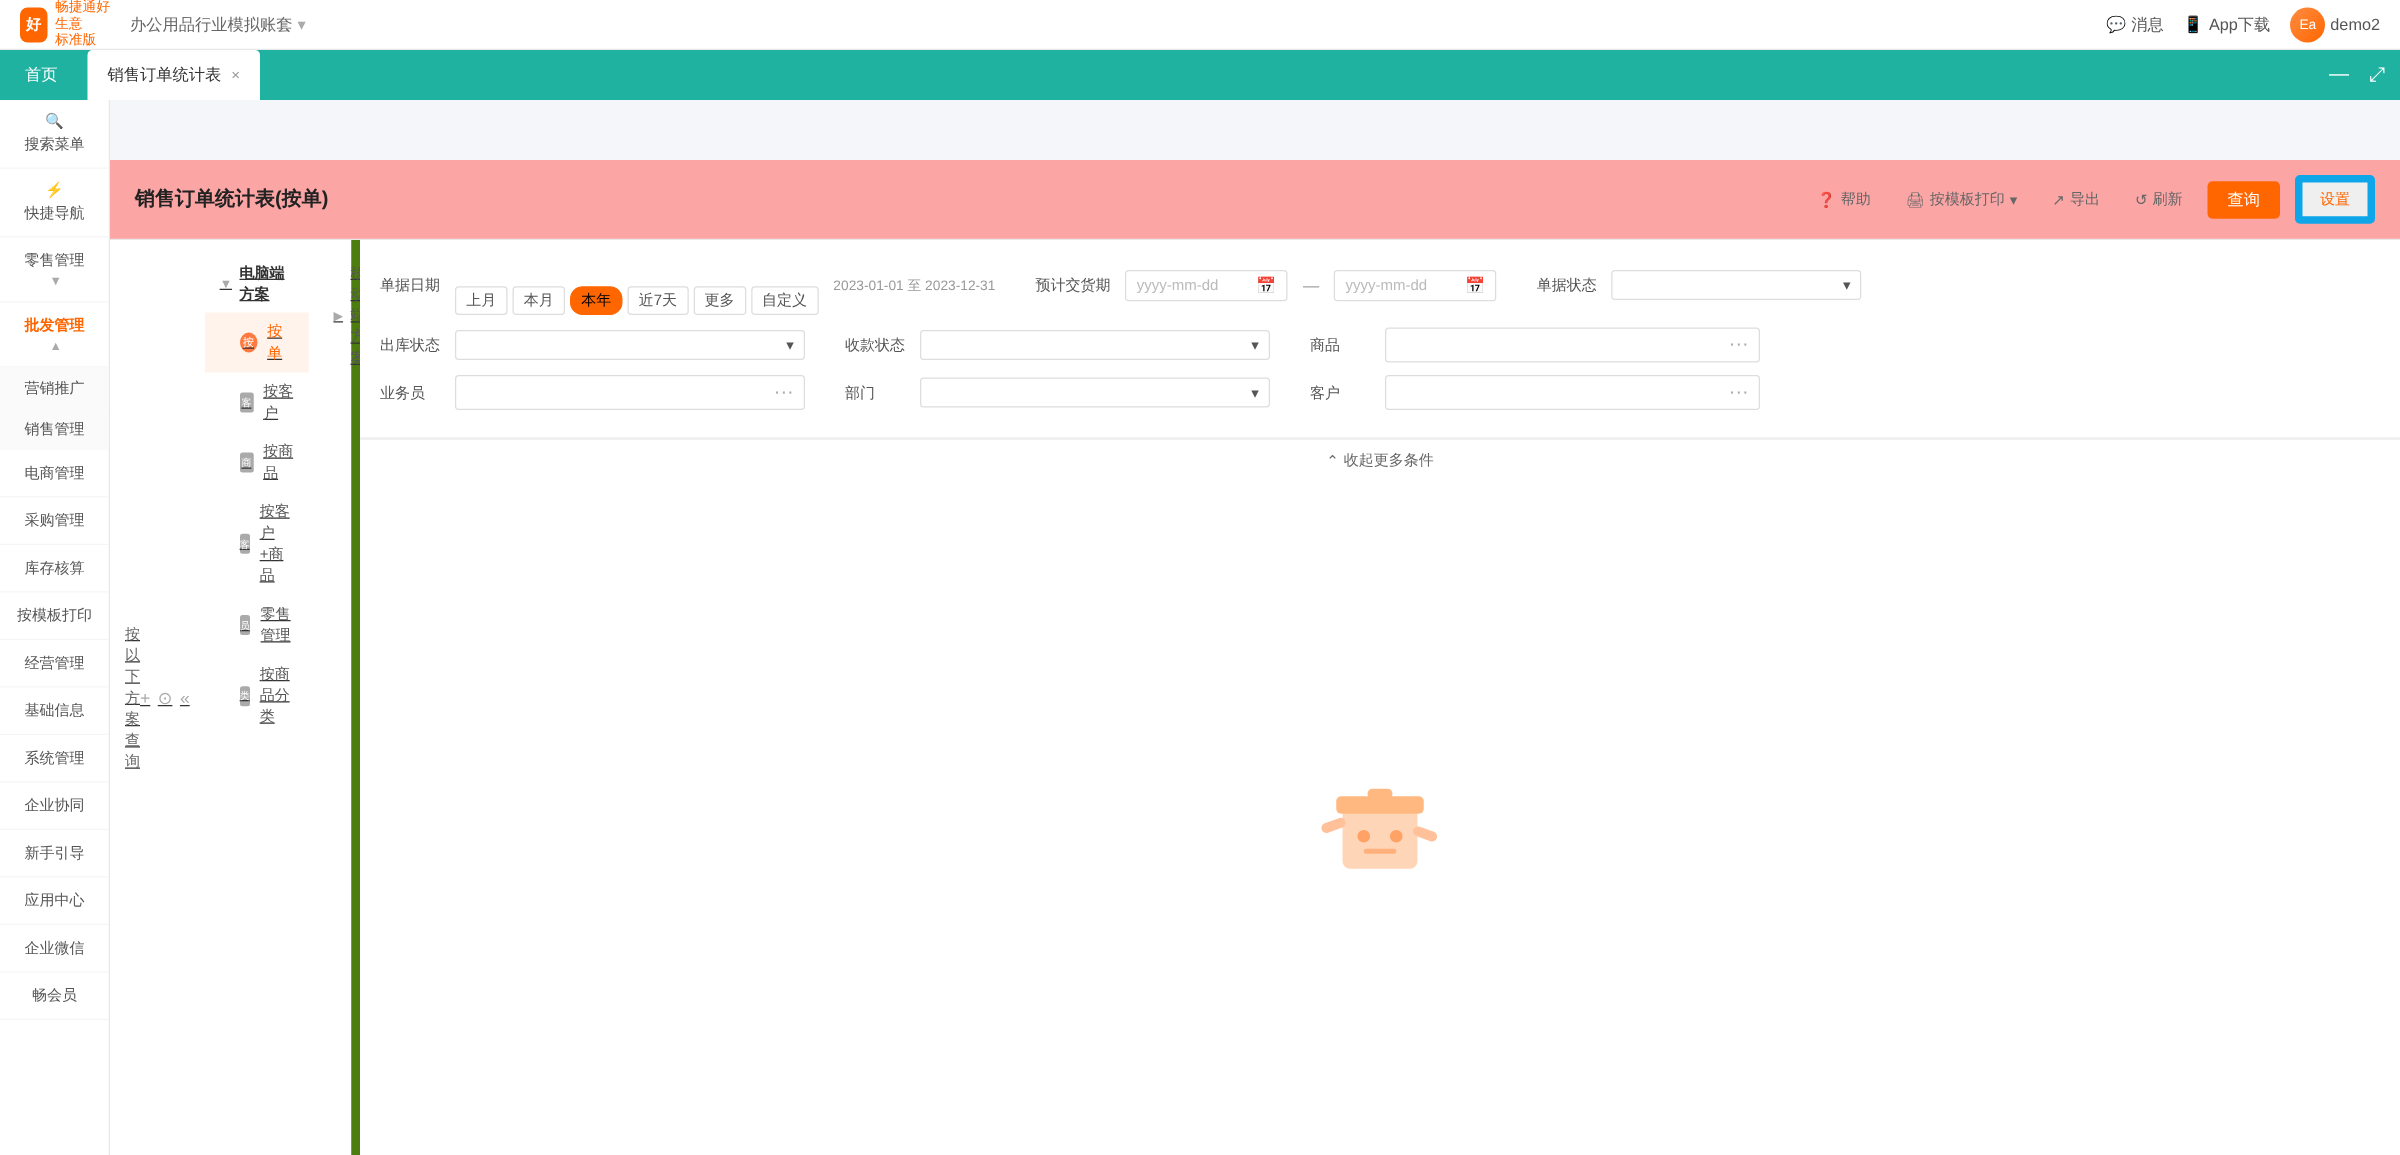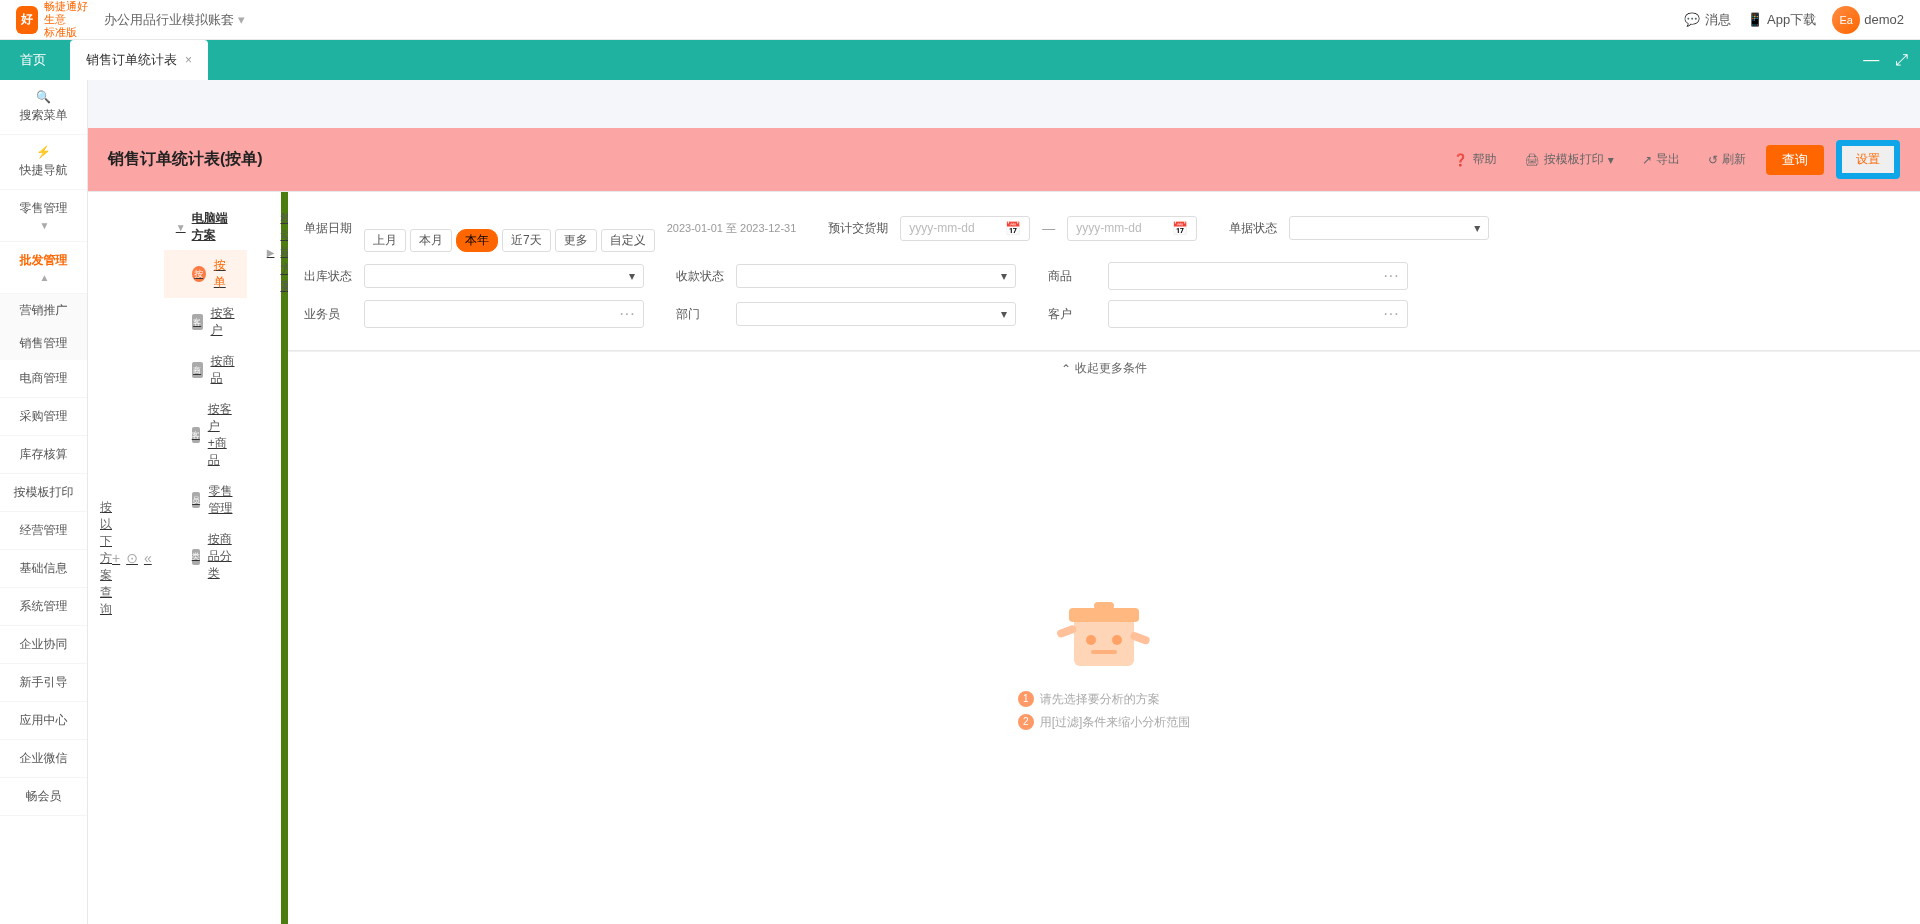--- a/index.html
+++ b/index.html
@@ -380,23 +380,19 @@
                 <rect x="50" y="26" width="20" height="8" rx="4" fill="#ffb880"></rect>
 
                 <circle cx="47" cy="64" r="5" fill="#ff8c42" opacity="0.7"></circle>
                 <circle cx="73" cy="64" r="5" fill="#ff8c42" opacity="0.7"></circle>
                 <rect x="47" y="74" width="26" height="4" rx="2" fill="#ff8c42" opacity="0.5"></rect>
 
                 <rect x="12" y="55" width="20" height="8" rx="4" fill="#ffc09a" transform="rotate(-20 12 55)"></rect>
                 <rect x="88" y="55" width="20" height="8" rx="4" fill="#ffc09a" transform="rotate(20 88 55)"></rect>
               </svg>
             </div>
-            <ul class="empty-text-list">
-              <li>请先选择要分析的方案</li>
-              <li>用[过滤]条件来缩小分析范围</li>
-            </ul>
           </div>
         </div>
 
       </div>
     </div>
   </div>
 </div>
 
 </body></html>

